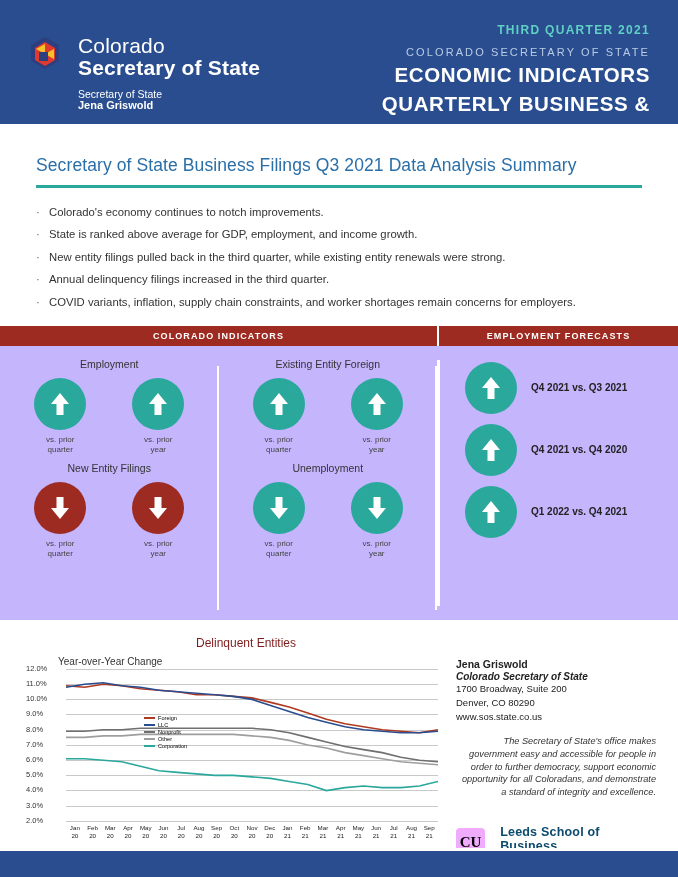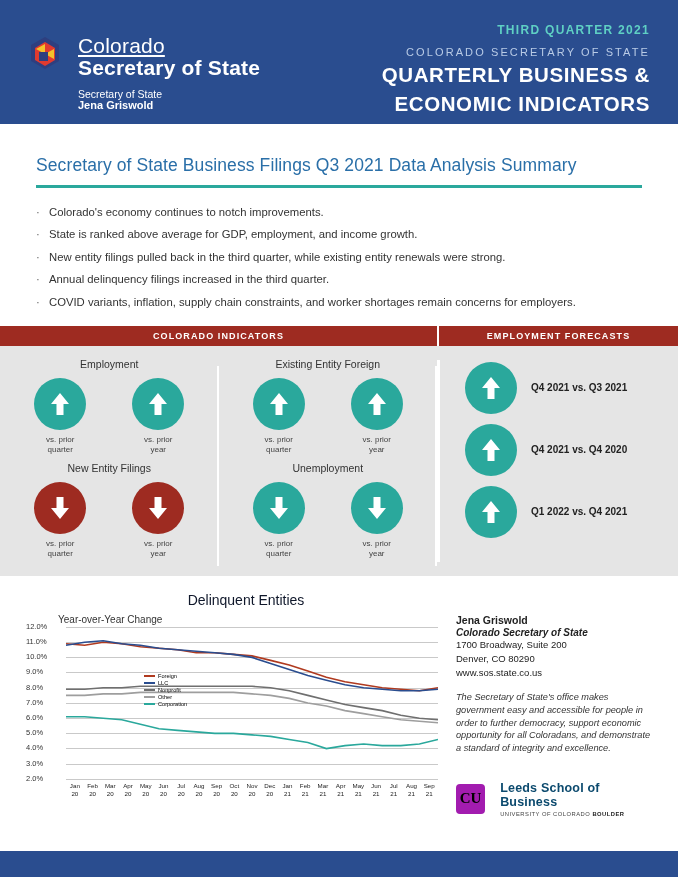--- a/index.html
+++ b/index.html
@@ -21,21 +21,21 @@
   }
   .header-left {
     width: 340px;
     display: flex;
     align-items: flex-start;
     padding-left: 22px;
     padding-top: 22px;
   }
   .logo-mark { width: 46px; height: 46px; position: relative; margin-right: 10px; flex: none; }
   .logo-text { color: #fff; line-height: 1; }
-  .logo-text .l1 { font-size: 21px; font-weight: 400; letter-spacing: .2px; text-decoration: underline; }
+  .logo-text .l1 { font-size: 21px; font-weight: 400; letter-spacing: .2px; }
   .logo-text .l2 { font-size: 21px; font-weight: 700; letter-spacing: .2px; margin-top: 1px;}
   .logo-text .l3 { font-size: 10.5px; font-weight: 400; margin-top: 11px; }
   .logo-text .l4 { font-size: 11px; font-weight: 700; margin-top: 1px; }
 
   .header-right {
     flex: 1;
     text-align: right;
     padding-right: 28px;
     color: #fff;
     padding-top: 14px;
@@ -70,21 +70,21 @@
     display: flex; align-items: center; justify-content: center;
   }
   .banner-right {
     flex: 1; background: #9e2b21; color: #fff;
     font-size: 9px; font-weight: 700; letter-spacing: 1.1px;
     display: flex; align-items: center; justify-content: center;
     border-left: 2px solid #fff;
   }
 
   
-  .indicators { display: flex; background: #e5e5e5; height: 230px; position: relative; }
+  .indicators { display: flex; background: #c4b5fd; height: 274px; position: relative; }
   .ind-left { width: 437px; display: flex; position: relative; padding-top: 12px; }
   .ind-right { flex: 1; padding-top: 16px; position: relative; }
   .ind-right:before {
     content:""; position:absolute; left:0; top:14px; bottom:14px; width:3px; background:#fff;
   }
   .ind-col { flex: 1; position: relative; }
   .ind-col.divided:before {
     content:""; position:absolute; right:0; top:8px; bottom:10px; width:2px; background:#fff;
   }
   .ind-group { text-align: center; margin-bottom: 6px; }
@@ -100,40 +100,40 @@
   .arrow { position: absolute; left: 50%; top: 50%; transform: translate(-50%,-50%); }
   .caption { font-size: 8px; color: #444; line-height: 1.3; }
 
   .forecast-row { display: flex; align-items: center; margin-bottom: 10px; padding-left: 28px; }
   .forecast-row .circle { margin: 0 14px 0 0; }
   .forecast-label { font-size: 10px; font-weight: 700; color: #222; }
 
   
   .lower { display: flex; padding: 16px 0 0 0; height: 268px; }
   .chart-wrap { width: 452px; padding-left: 10px; position: relative; }
-  .chart-title { text-align: center; font-size: 14px; color: #0f172a; margin-left: 30px; }
+  .chart-title { text-align: center; font-size: 12px; color: #7f1d1d; margin-left: 30px; }
   .axis-label { font-size: 10px; color: #333; margin: 6px 0 0 48px; }
   .chart-box { position: relative; margin: 2px 0 0 56px; width: 372px; height: 152px; }
   .ytick { position: absolute; left: -40px; font-size: 7.5px; color: #333; width: 36px; text-align: left; }
   .gridline { position: absolute; left: 0; right: 0; height: 1px; background: #c9c9c9; }
   .xlabels { display: flex; margin: 3px 0 0 56px; width: 372px; }
   .xlab { flex: 1; text-align: center; font-size: 6.2px; color: #222; line-height: 1.25; }
   .legend { position: absolute; left: 78px; top: 46px; font-size: 5.6px; }
   .legend div { display: flex; align-items: center; margin-bottom: 1px; }
   .legend i { width: 11px; height: 2px; display: inline-block; margin-right: 3px; }
 
   
   .side { flex: 1; padding: 22px 22px 0 4px; }
   .side .name { font-size: 10.5px; font-weight: 700; color: #222; }
   .side .role { font-size: 10px; font-style: italic; font-weight: 700; color: #222; margin-top: 1px; }
   .side .addr { font-size: 9.5px; color: #222; line-height: 1.35; margin-top: 1px; }
-  .side .mission { font-size: 9.2px; font-style: italic; color: #333; line-height: 1.38; margin-top: 12px; }
+  .side .mission { font-size: 9.2px; font-style: italic; color: #333; line-height: 1.38; margin-top: 12px; text-align: right; }
   .leeds { display: flex; align-items: center; margin-top: 26px; }
   .cu-logo {
-    width: 30px; height: 30px; border-radius: 4px; background: #a21caf;
+    width: 30px; height: 30px; border-radius: 4px; background: #f0abfc;
     color: #000; font-weight: 700; font-size: 15px;
     display: flex; align-items: center; justify-content: center; margin-right: 15px;
     font-family: "Liberation Serif", serif;
   }
   .leeds-t1 { font-size: 12.5px; font-weight: 700; color: #0c4a6e; letter-spacing: .2px; }
   .leeds-t2 { font-size: 5.8px; color: #444; letter-spacing: .5px; margin-top: 2px; }
   .leeds-t2 b { color: #222; }
 
   
   .footer { position: absolute; left: 0; bottom: 0; width: 100%; height: 26px; background: #2a4d8f; }
@@ -158,22 +158,22 @@
       <div class="logo-text">
         <div class="l1">Colorado</div>
         <div class="l2">Secretary of State</div>
         <div class="l3">Secretary of State</div>
         <div class="l4">Jena Griswold</div>
       </div>
     </div>
     <div class="header-right">
       <div class="hr-quarter">THIRD QUARTER 2021</div>
       <div class="hr-sos">COLORADO SECRETARY OF STATE</div>
+      <div class="hr-title">ECONOMIC INDICATORS</div>
       <div class="hr-title">QUARTERLY BUSINESS &amp;</div>
-      <div class="hr-title">ECONOMIC INDICATORS</div>
     </div>
   </div>
   <div class="header-rule"></div>
 
   <div class="summary">
     <h2>Secretary of State Business Filings Q3 2021 Data Analysis Summary</h2>
     <div class="underline"></div>
     <div class="bullets">
       <div class="bullet">
         <span class="dot">·</span>

